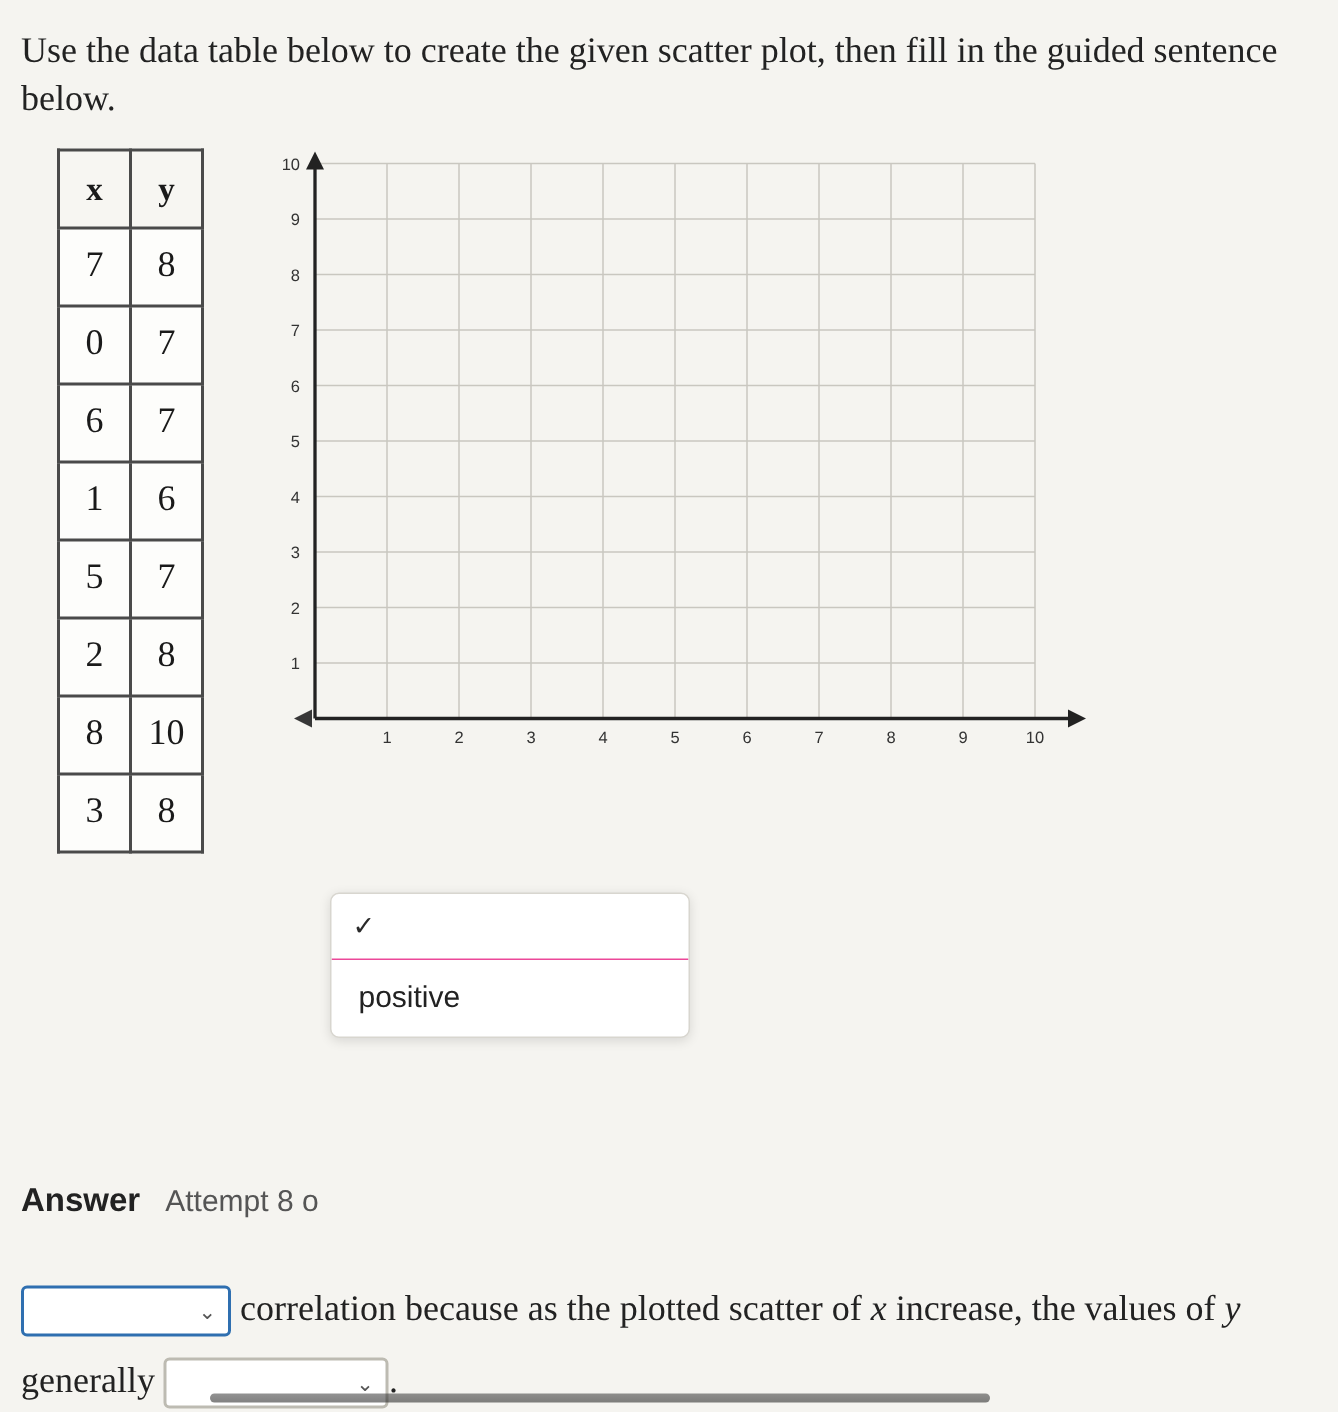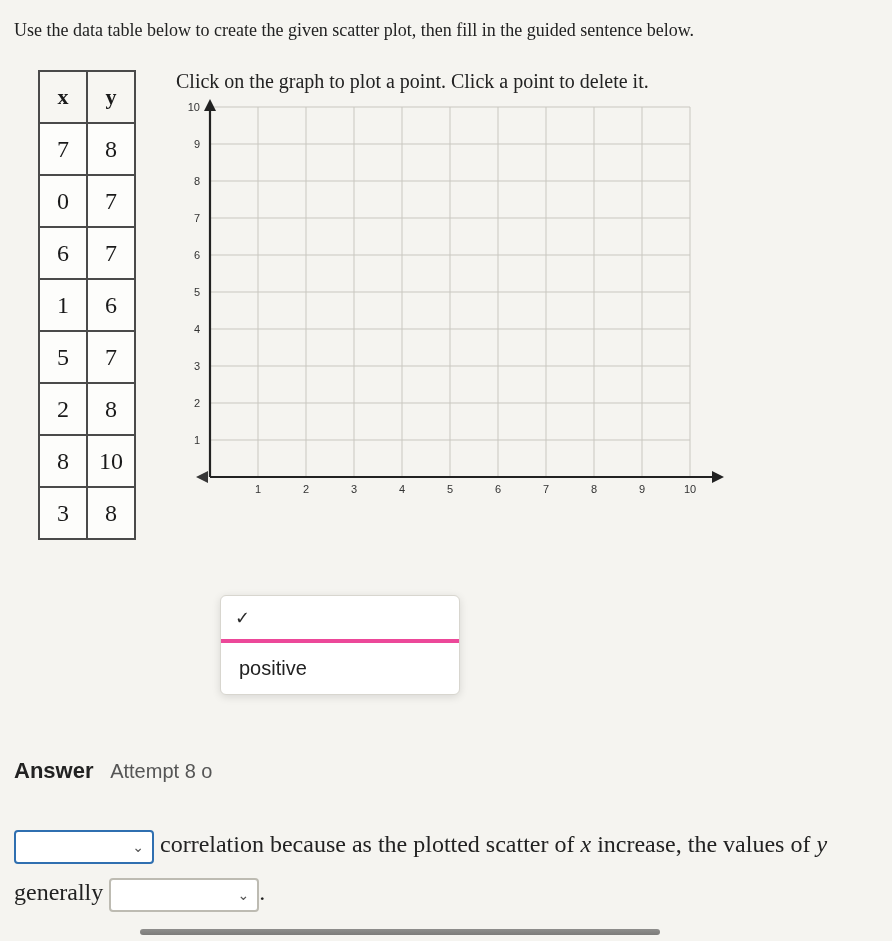--- a/index.html
+++ b/index.html
@@ -7,23 +7,23 @@
     margin: 0;
     padding: 18px 14px 0 14px;
     font-family: Georgia, 'Times New Roman', serif;
     background: #f5f4f0;
     color: #1a1a1a;
     width: 892px;
     height: 941px;
     overflow: hidden;
   }
   .instructions {
-    font-size: 18px;
+    font-size: 24px;
     line-height: 1.35;
-    margin-bottom: 28px;
+    margin-bottom: 16px;
     color: #222;
   }
   .content-row {
     display: flex;
     gap: 34px;
     align-items: flex-start;
   }
   
   .data-table {
     border-collapse: collapse;
@@ -70,21 +70,21 @@
     background: #fff;
     border: 1px solid #d8d6cf;
     border-radius: 6px;
     box-shadow: 0 2px 8px rgba(0,0,0,0.12);
     font-family: Arial, sans-serif;
     overflow: hidden;
   }
   .dropdown-popup .opt {
     padding: 14px 18px;
     font-size: 20px;
-    border-top: 4px solid #ec4899;
+    border-top: 1px solid #ec4899;
     color: #222;
     cursor: pointer;
   }
   .dropdown-popup .opt:first-child { border-top: none; padding: 10px 14px; }
   .check { color: #2a2a2a; font-size: 18px; }
   
   .answer-line {
     margin-top: 218px;
     font-size: 20px;
     color: #555;
@@ -171,21 +171,20 @@
           <td>10</td>
         </tr>
         <tr>
           <td>3</td>
           <td>8</td>
         </tr>
       </tbody>
   </table>
 
   <div class="graph-area">
-    <div class="graph-hint">Click on the graph to plot a point. Click a point to delete it.</div>
     <div class="grid-wrap">
       <svg class="grid" width="560" height="410" viewBox="0 0 560 410">
         <g id="grid-group">
             <line class="gridline" x1="88" x2="88" y1="380" y2="10"></line>
             <line class="gridline" x1="136" x2="136" y1="380" y2="10"></line>
             <line class="gridline" x1="184" x2="184" y1="380" y2="10"></line>
             <line class="gridline" x1="232" x2="232" y1="380" y2="10"></line>
             <line class="gridline" x1="280" x2="280" y1="380" y2="10"></line>
             <line class="gridline" x1="328" x2="328" y1="380" y2="10"></line>
             <line class="gridline" x1="376" x2="376" y1="380" y2="10"></line>

